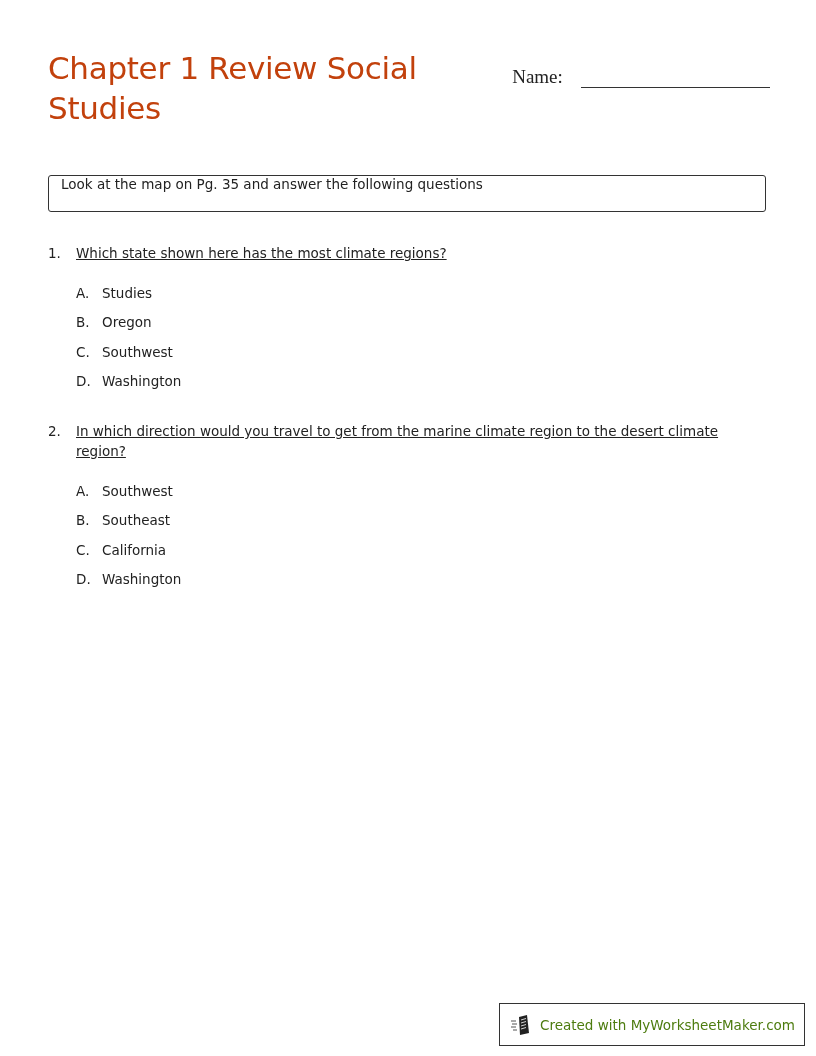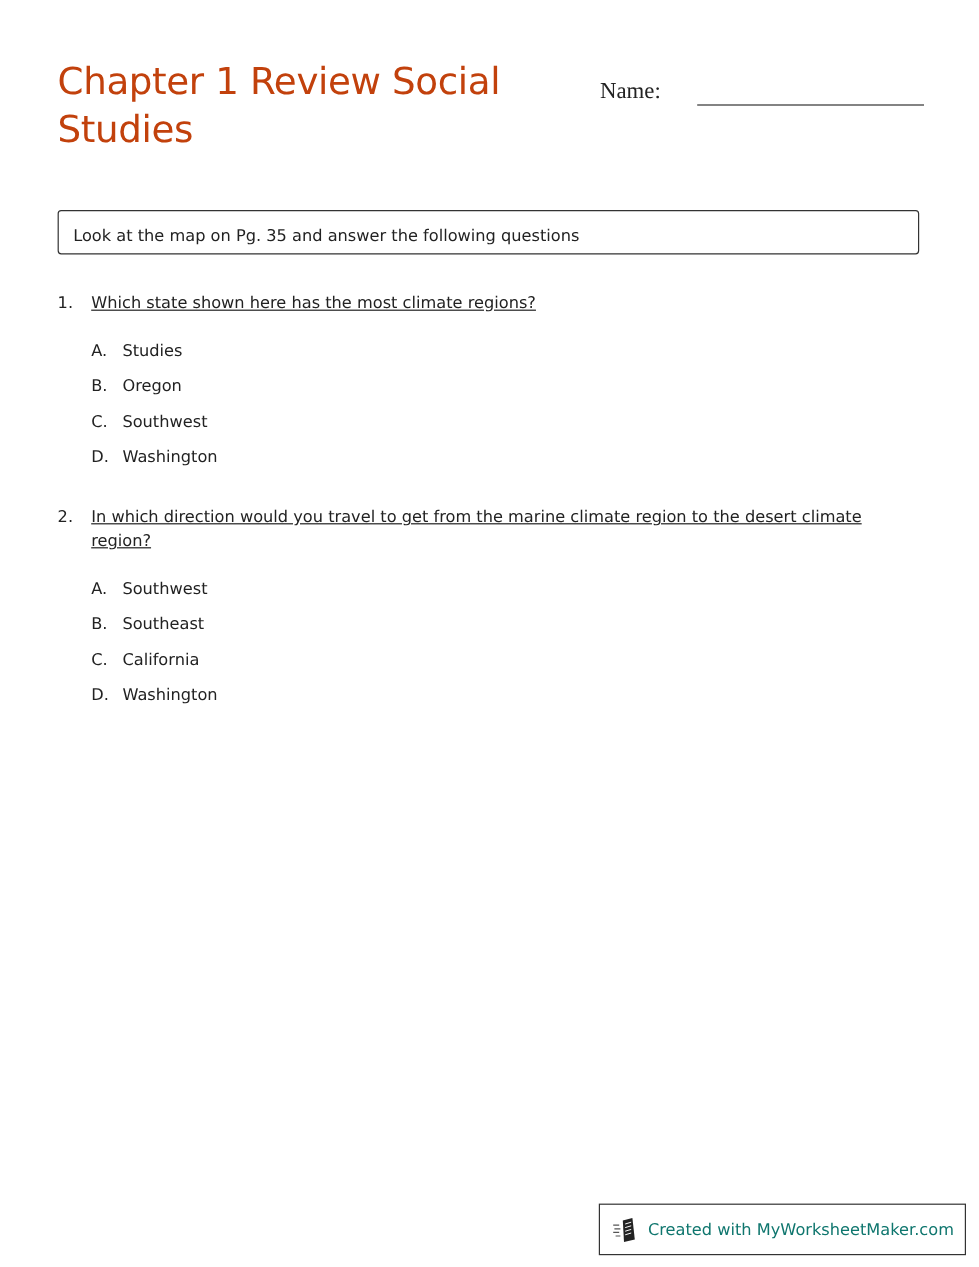--- a/index.html
+++ b/index.html
@@ -1,30 +1,30 @@
 <!DOCTYPE html>
 <html><head>
   <meta charset="utf-8">
   <style>
     html, body { margin: 0; padding: 0; background: #ffffff; }
     body { width: 816px; height: 1056px; position: relative; overflow: hidden; color: #222; font-family: "DejaVu Sans", sans-serif; }
     .title { position: absolute; left: 48px; top: 48px; width: 420px; font-family: "DejaVu Sans", sans-serif; font-size: 31px; line-height: 40px; color: #c2410c; font-weight: normal; letter-spacing: -0.3px; }
     .fields { position: absolute; left: 500px; top: 50px; width: 270px; }
     .field-row { display: flex; align-items: flex-end; height: 38px; }
-    .field-label { width: 81px; text-align: left; font-family: "Liberation Serif", serif; font-size: 19px; color: #222; padding-right: 6px; box-sizing: border-box; }
+    .field-label { width: 81px; text-align: center; font-family: "Liberation Serif", serif; font-size: 19px; color: #222; padding-right: 6px; box-sizing: border-box; }
     .field-line { flex: 1; border-bottom: 1.3px solid #333; height: 26px; margin-bottom: 0px; }
-    .instructions { position: absolute; left: 48px; top: 175px; width: 718px; height: 37px; border: 1.3px solid #333; border-radius: 3px; box-sizing: border-box; padding: 13px 12px; font-size: 13.5px; color: #222; }
+    .instructions { position: absolute; left: 48px; top: 175px; width: 718px; height: 37px; border: 1.3px solid #333; border-radius: 3px; box-sizing: border-box; padding: 0 12px; font-size: 13.5px; color: #222; }
     .question { position: absolute; left: 48px; width: 720px; }
     .q-row { display: flex; font-size: 13.5px; line-height: 20px; color: #222; }
     .q-num { width: 28px; flex: none; }
     .q-text { flex: 1; text-decoration: underline; }
     .options { margin-top: 20px; margin-left: 28px; }
     .opt { display: flex; font-size: 13.5px; height: 29.3px; line-height: 20px; color: #222; }
     .opt-letter { width: 26px; flex: none; }
-    .footer { position: absolute; left: 499px; top: 1003px; width: 306px; height: 43px; border: 1.3px solid #333; box-sizing: border-box; display: flex; align-items: center; padding-left: 10px; font-size: 13.5px; color: #0f766e; }
+    .footer { position: absolute; left: 499px; top: 1003px; width: 306px; height: 43px; border: 1.3px solid #333; box-sizing: border-box; display: flex; align-items: center; padding-left: 10px; font-size: 13.5px; color: #4d7c0f; }
     .footer-icon { width: 22px; height: 22px; margin-right: 8px; }
   </style>
 </head>
 <body>
 
 <div class="title">Chapter 1 Review Social Studies</div>
 
 <div class="fields">
   <div class="field-row">
     <span class="field-label">Name:</span>

